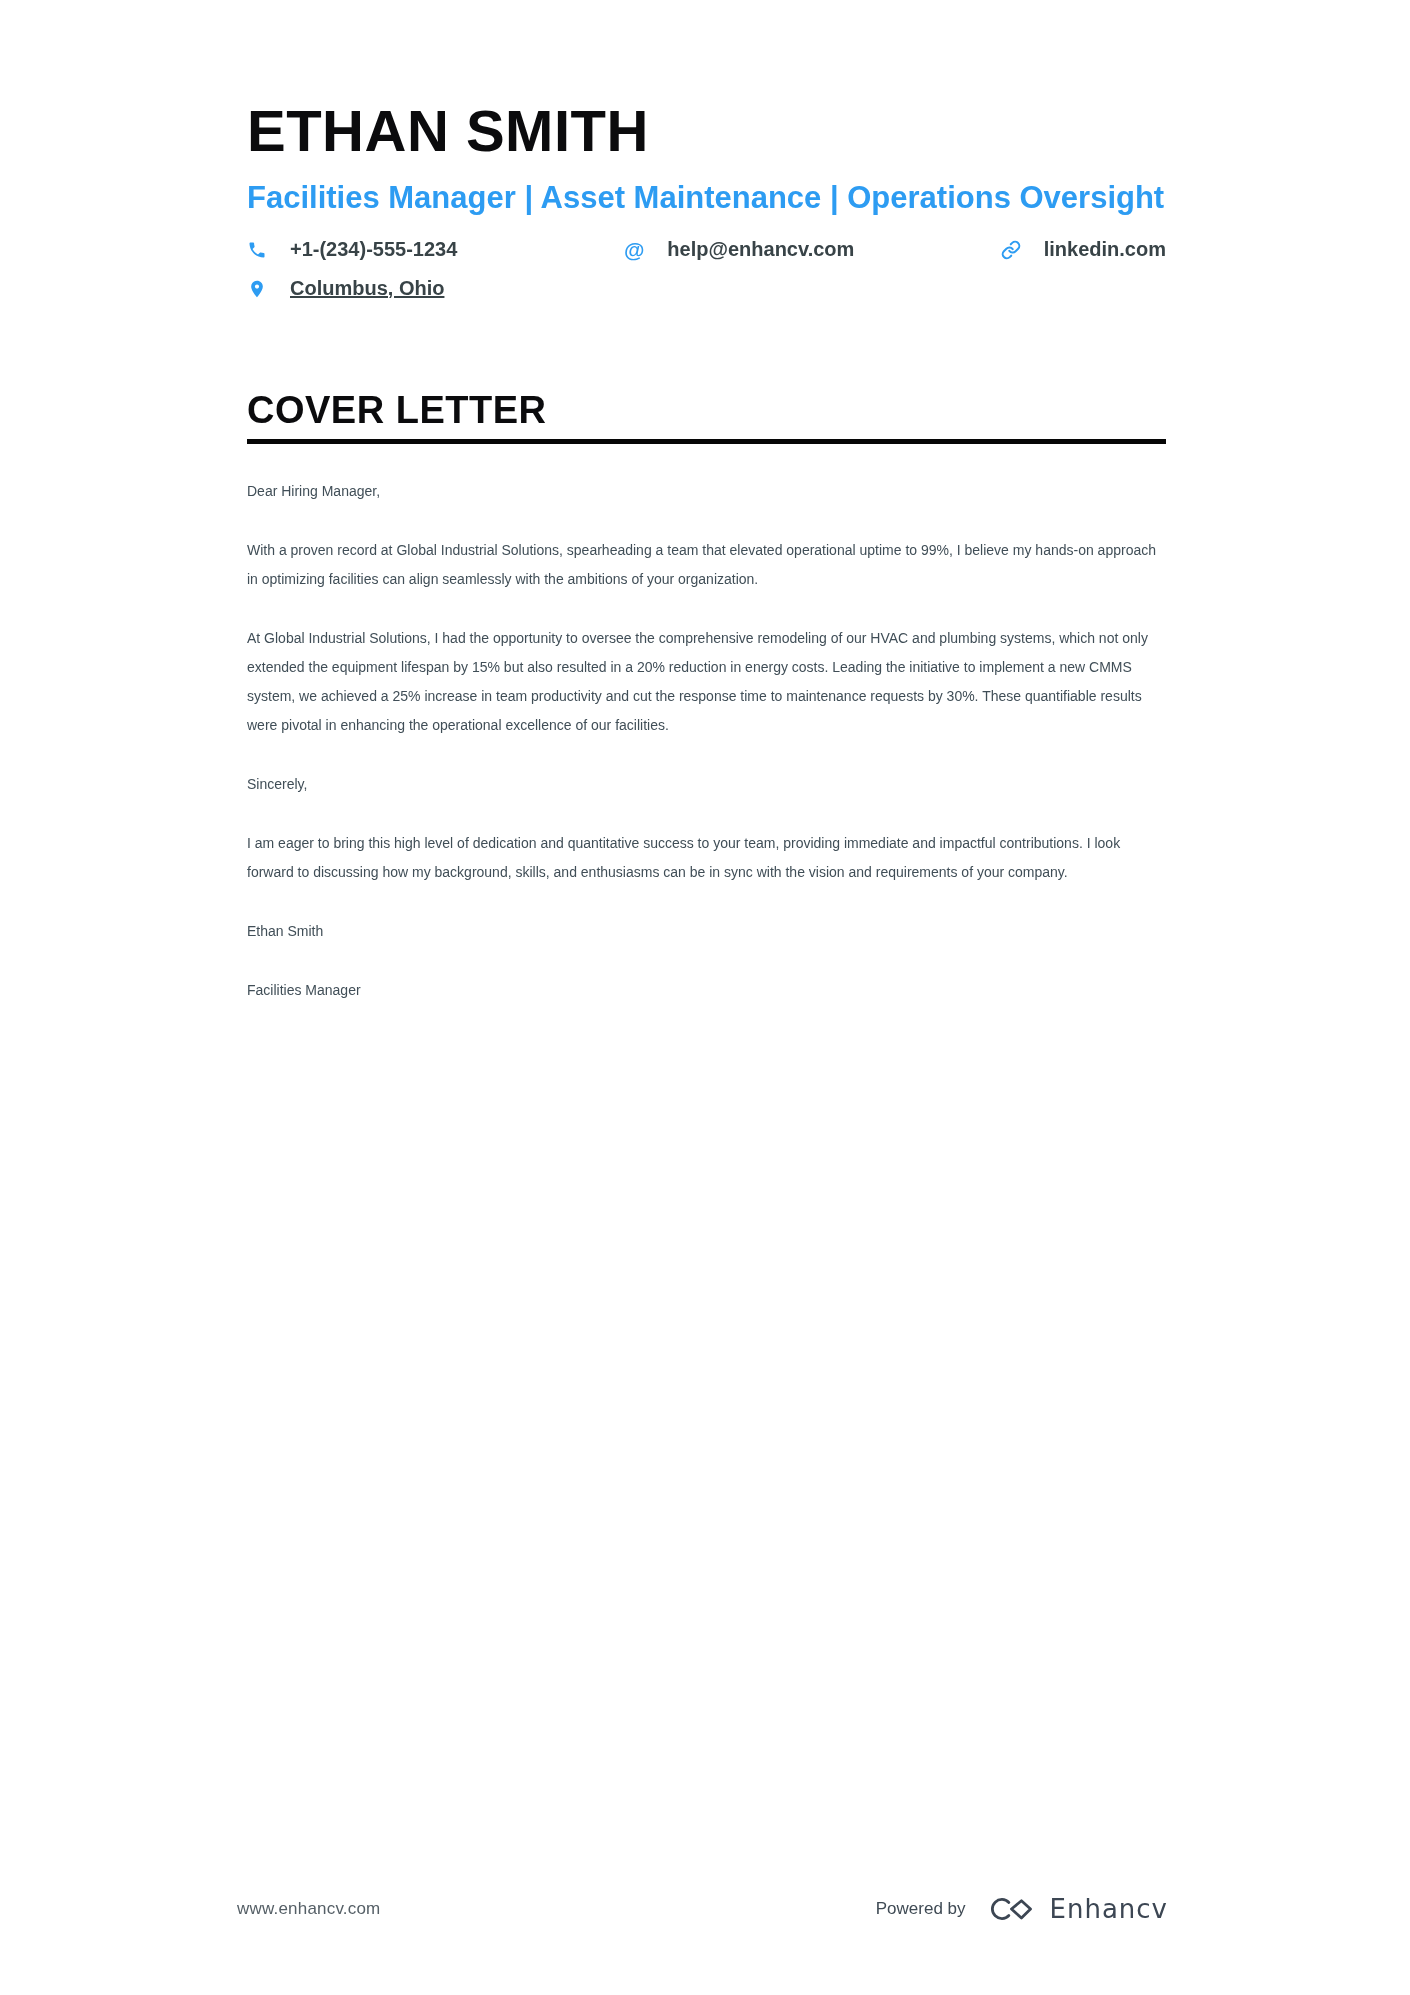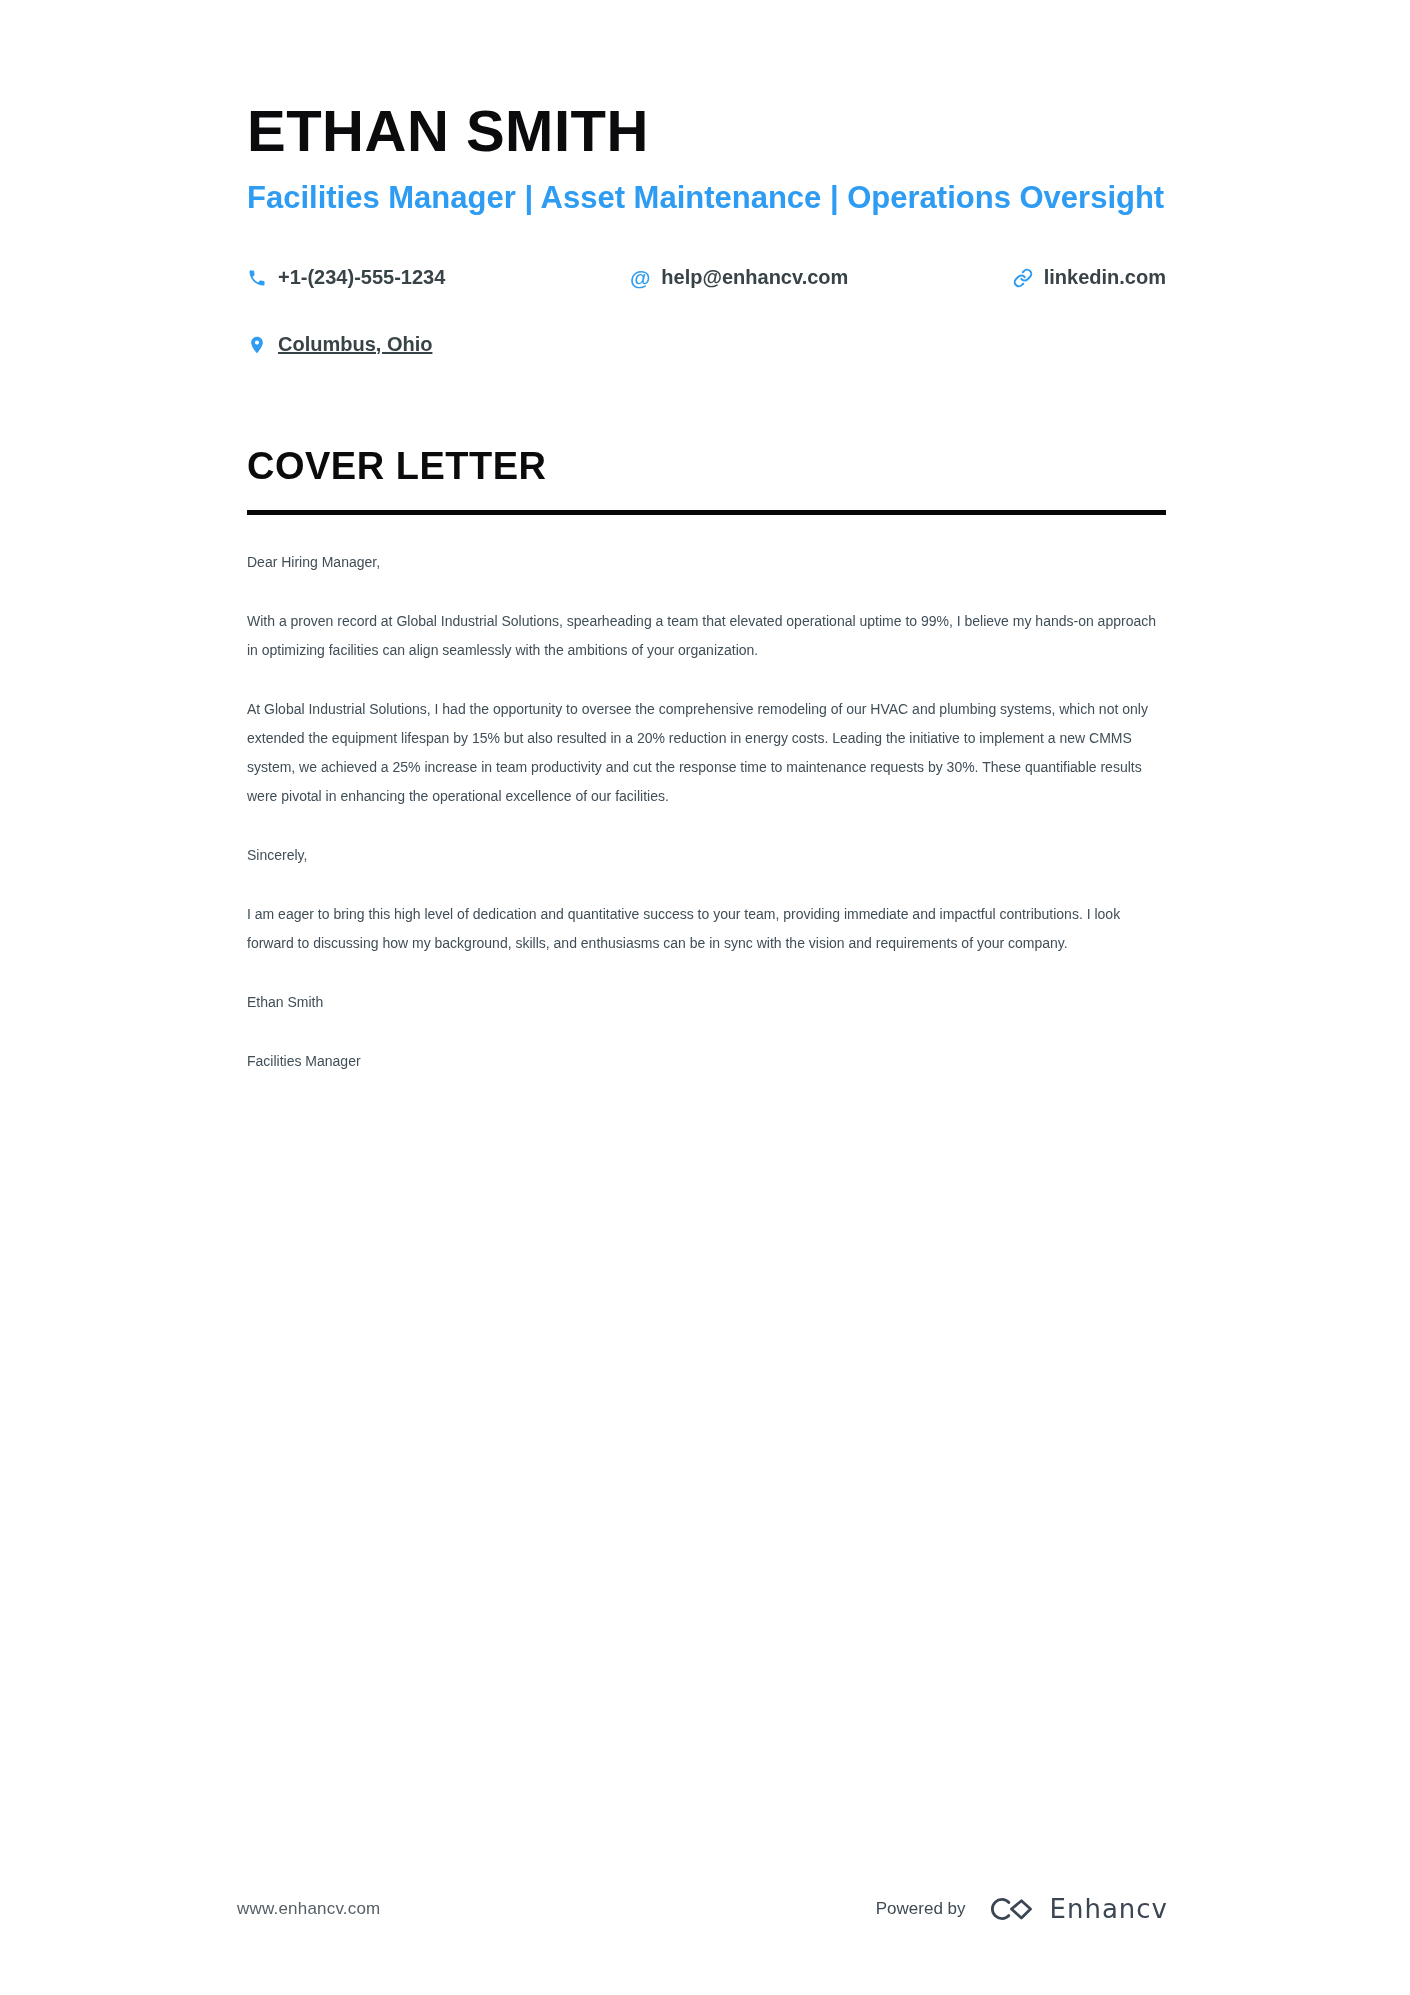--- a/index.html
+++ b/index.html
@@ -43,22 +43,21 @@
     align-items: center;
     font-size: 20px;
     font-weight: 700;
     color: #384347;
   }
   .contact-row.second { margin-top: 16px; text-decoration: underline; }
 
   .contact-item {
     display: flex;
     align-items: center;
-    gap: 11px;
-    margin-top: 28px;
+    gap: 23px;
   }
   .contact-item.col-1 { width: 385px; }
   .contact-item.col-2 { width: 385px; }
 
   .icon { flex: 0 0 auto; display: inline-flex; align-items: center; justify-content: center; }
   .icon svg { display: block; }
   .at-glyph {
     color: #2d9cf2;
     font-size: 21px;
     font-weight: 700;
@@ -66,21 +65,21 @@
   }
 
   
   .section-title {
     margin-top: 88px;
     font-size: 38px;
     line-height: 44px;
     font-weight: 800;
     letter-spacing: 0.5px;
     color: #0b0b0d;
-    padding-bottom: 22px;
+    padding-bottom: 7px;
     border-bottom: 5px solid #060606;
   }
 
   .letter-body p {
     margin-top: 30px;
     font-size: 14px;
     line-height: 29px;
     font-weight: 400;
     color: #404e57;
   }

